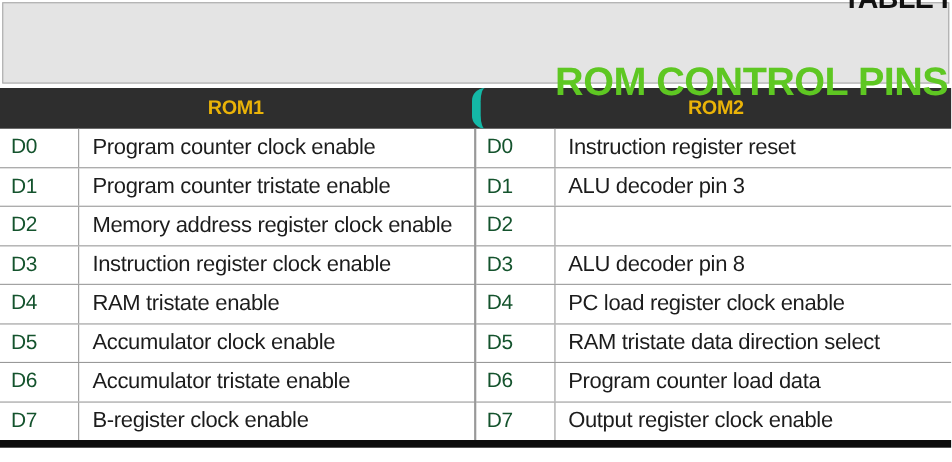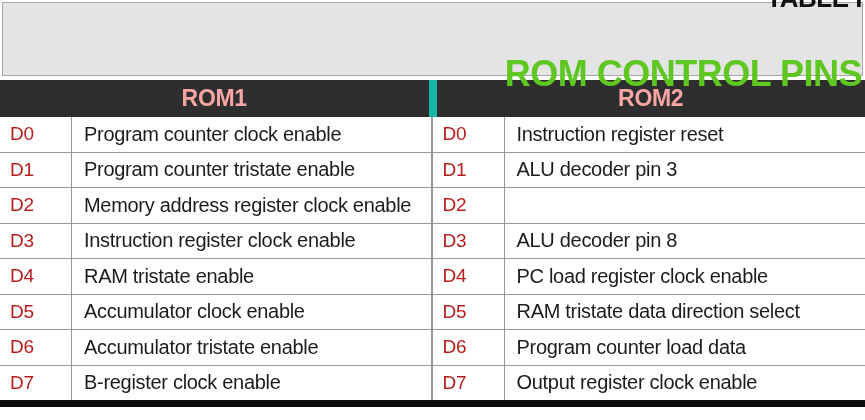--- a/index.html
+++ b/index.html
@@ -29,35 +29,36 @@
   }
   .header-bar {
     margin-top: 4px;
     height: 37px;
     background: #2e2e2e;
     display: flex;
   }
   .header-cell {
     flex: 1;
     display: flex; align-items: center; justify-content: center;
-    color: #fca5a5; font-weight: bold; font-size: 23px;
+    color: #eab308; font-weight: bold; font-size: 18px;
     letter-spacing: -0.3px;
+    border-radius: 12px;
   }
   .header-cell + .header-cell { border-left: 8px solid #14b8a6; }
   .table-body { display: flex; height: 283px; }
   .half { flex: 1; display: flex; flex-direction: column; }
   .half.right { border-left: 2px solid #999999; margin-left: -2px; }
   .row { flex: 1; display: flex; align-items: center; }
   .row + .row { border-top: 1.5px solid #999999; }
   .pin-cell {
     width: 72px; box-sizing: border-box;
     padding-left: 10px; flex-shrink: 0;
     align-self: stretch; display: flex; align-items: center;
     border-right: 1.5px solid #999999;
-    font-size: 19px; color: #b91c1c; letter-spacing: -0.3px;
+    font-size: 19px; color: #14532d; letter-spacing: -0.3px;
   }
   .function-cell {
     padding-left: 12px;
     font-size: 20px; color: #1c1c1c; letter-spacing: -0.3px;
     white-space: nowrap;
   }
   .bottom-rule { height: 7px; background: #0c0c0c; }
 </style>
 </head>
 <body>

